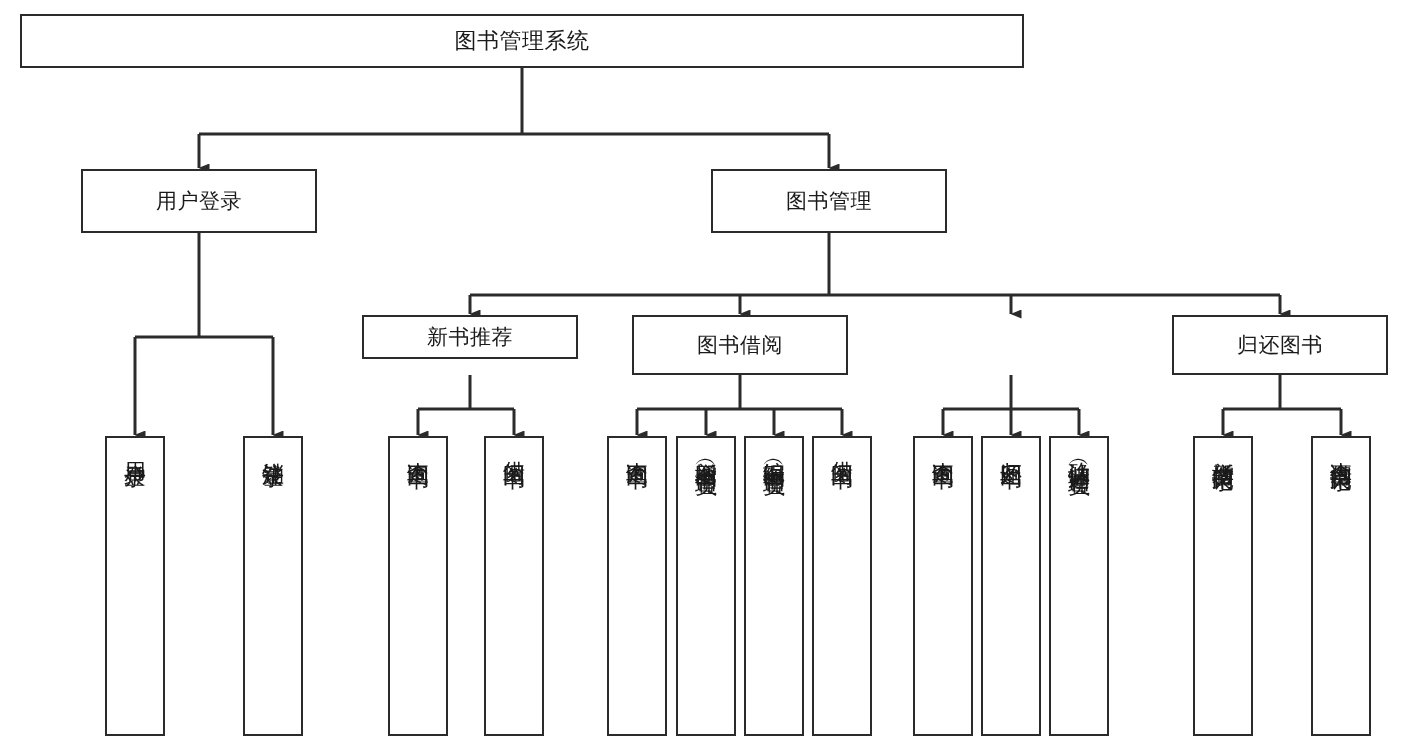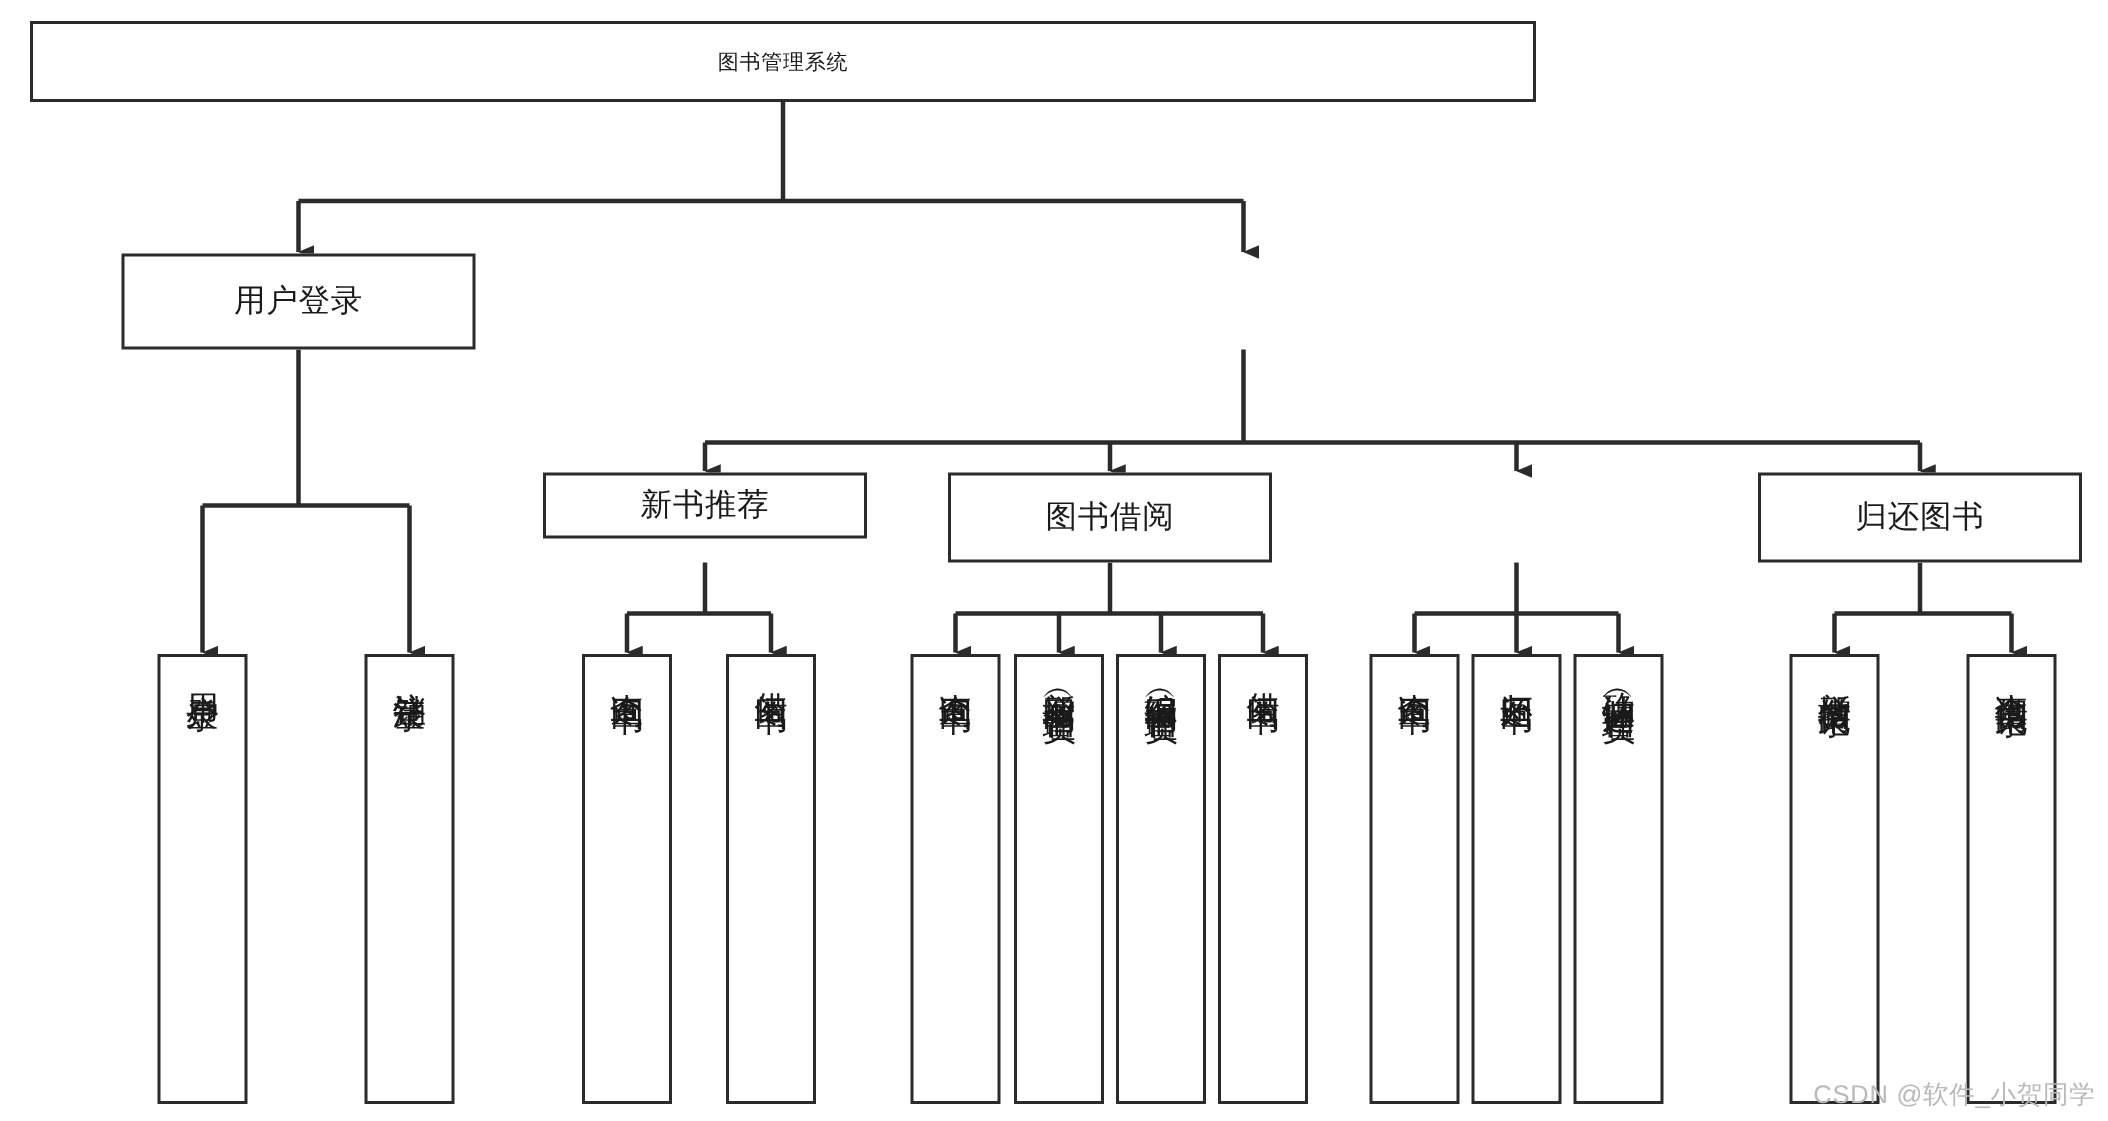--- a/index.html
+++ b/index.html
@@ -41,21 +41,21 @@
     text-align: center;
     line-height: 1.15;
     white-space: nowrap;
   }
   
   .node.horiz .node-label {
     font-size: 21px;
     letter-spacing: 0.5px;
   }
   .node.horiz.root .node-label {
-    font-size: 14px;
+    font-size: 22px;
   }
   
   .node.vert {
     align-items: flex-start;
     justify-content: center;
     padding-top: 6px;
   }
   .node.vert .node-label {
     writing-mode: vertical-rl;
     text-orientation: upright;
@@ -122,20 +122,23 @@
       </g>
   </svg>
 
   <div class="node horiz root" style="left: 20px; top: 14px; width: 1004px; height: 54px;">
     <span class="node-label">图书管理系统</span>
   </div>
 
   <div class="node horiz" style="left: 81px; top: 169px; width: 236px; height: 64px;">
     <span class="node-label">用户登录</span>
   </div>
+  <div class="node horiz" style="left: 711px; top: 169px; width: 236px; height: 64px;">
+    <span class="node-label">图书管理</span>
+  </div>
 
   <div class="node horiz" style="left: 362px; top: 315px; width: 216px; height: 44px;">
     <span class="node-label">新书推荐</span>
   </div>
   <div class="node horiz" style="left: 632px; top: 315px; width: 216px; height: 60px;">
     <span class="node-label">图书借阅</span>
   </div>
   <div class="node horiz" style="left: 1172px; top: 315px; width: 216px; height: 60px;">
     <span class="node-label">归还图书</span>
   </div>
@@ -173,15 +176,14 @@
   <div class="node vert" style="left: 1049px; top: 436px; width: 60px; height: 300px;">
     <span class="node-label">确认归还（管理员）</span>
   </div>
   <div class="node vert" style="left: 1193px; top: 436px; width: 60px; height: 300px;">
     <span class="node-label">新增借阅记录</span>
   </div>
   <div class="node vert" style="left: 1311px; top: 436px; width: 60px; height: 300px;">
     <span class="node-label">查询借阅记录</span>
   </div>
 
-  <div id="watermark">CSDN @软件_小贺同学</div>
 
 </div>
 
 </body></html>

